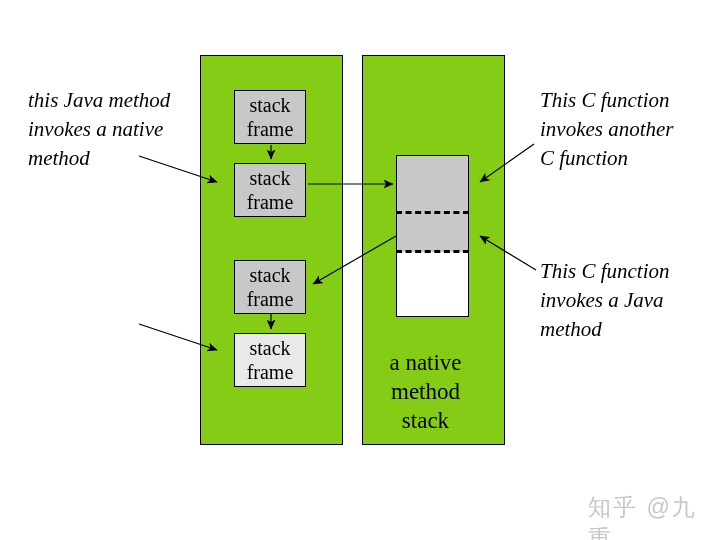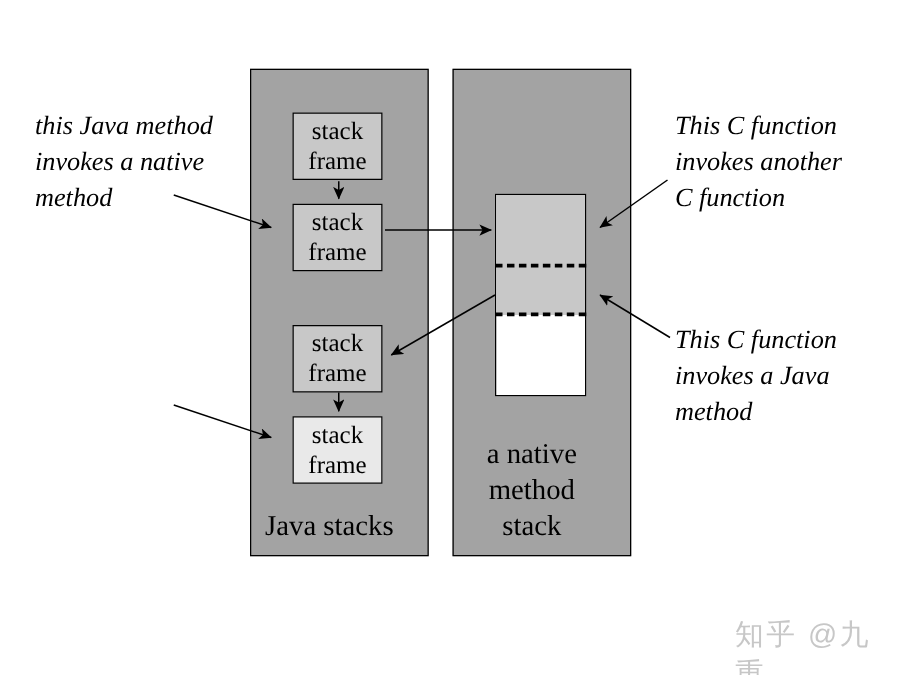--- a/index.html
+++ b/index.html
@@ -22,21 +22,21 @@
     white-space: pre-line;
     color: #000;
   }
   
   .container {
     position: absolute;
     top: 55px;
     width: 141px;
     height: 388px;
     border: 1px solid #000;
-    background: #a3a3a3;
+    background: #84cc16;
   }
   .container.java   { left: 200px; }
   .container.native { left: 362px; }
   
   .frame {
     position: absolute;
     left: 33px;
     width: 70px;
     height: 50px;
     border: 1px solid #000;
@@ -117,21 +117,20 @@
 
   <div class="ann" style="left:540px; top:257px;">This C function
 invokes a Java
 method</div>
 
   <div class="container java">
     <div class="frame" style="top:34px;">stack frame</div>
     <div class="frame" style="top:107px;">stack frame</div>
     <div class="frame" style="top:204px;">stack frame</div>
     <div class="frame current" style="top:277px;">stack frame</div>
-    <div class="container-label">Java stacks</div>
   </div>
 
   <div class="container native">
     <div class="native-box">
       <div class="native-gray"></div>
       <div class="dash" style="top:55px;"></div>
       <div class="dash" style="top:94px;"></div>
     </div>
     <div class="container-label">a native
 method

